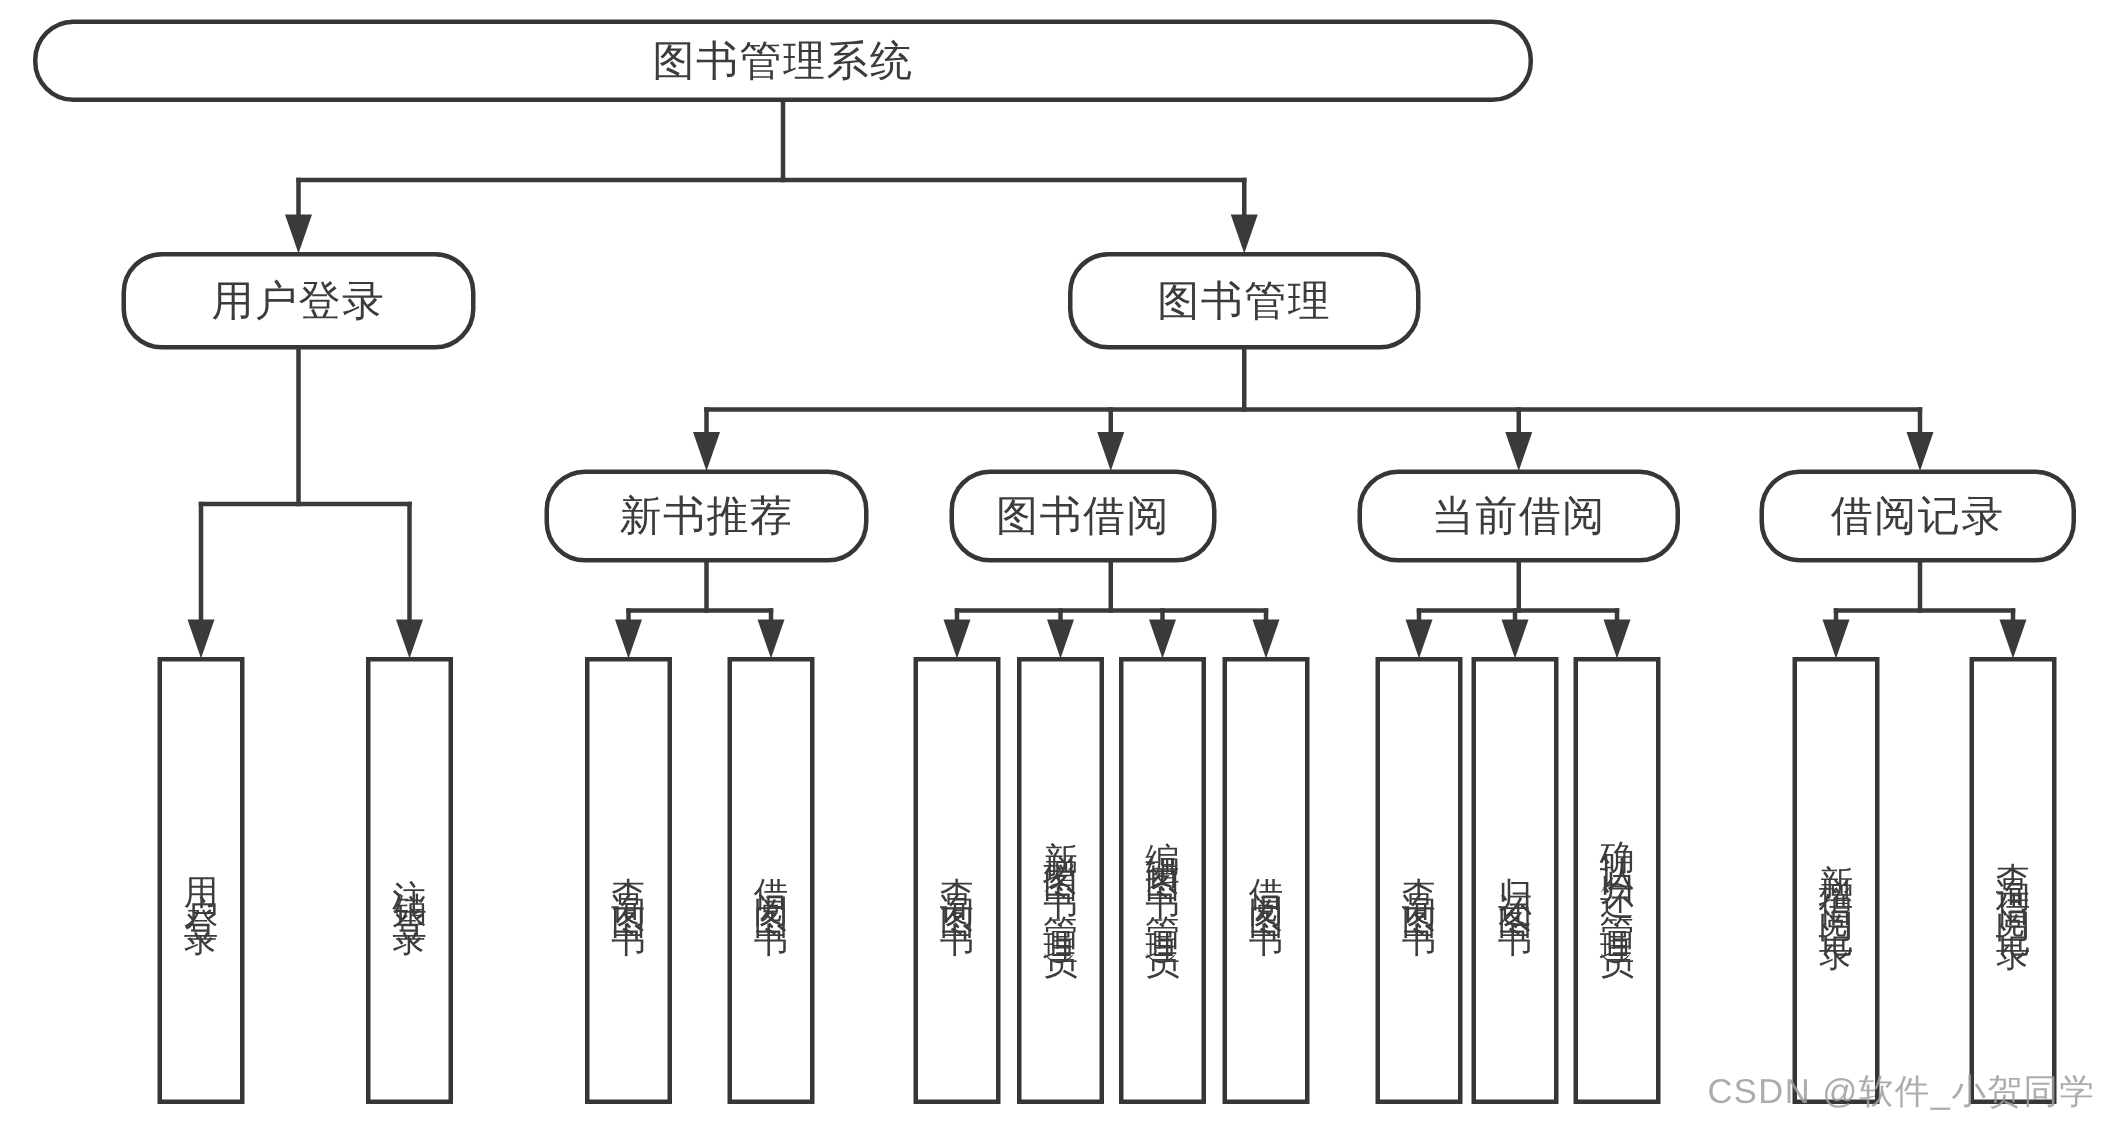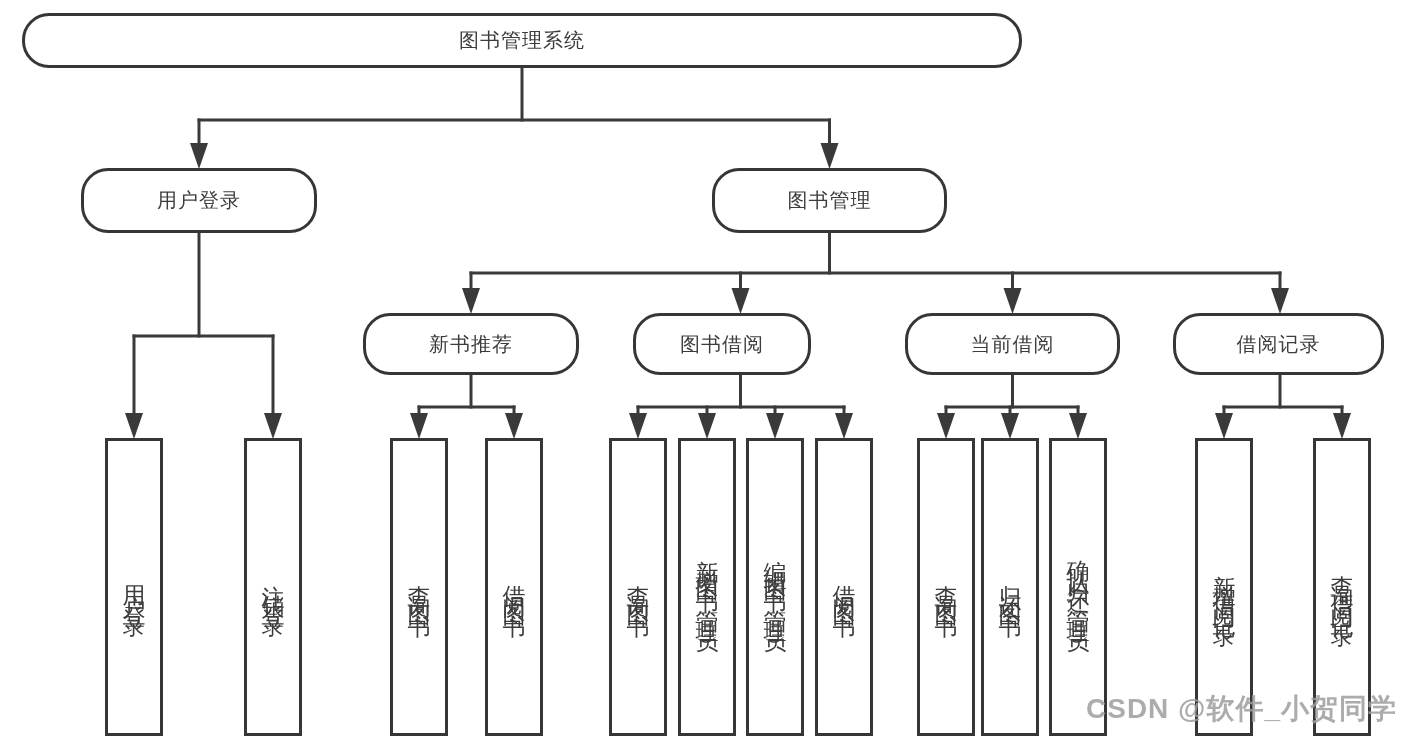--- a/index.html
+++ b/index.html
@@ -27,44 +27,43 @@
     background: #ffffff;
     border: 3px solid #363636;
     color: #3c3c3c;
     display: flex;
     align-items: center;
     justify-content: center;
     z-index: 1;
     text-align: center;
   }
   .node.h {
-    font-size: 20px;
+    font-size: 28px;
     letter-spacing: 1px;
     border-radius: 27px;
   }
   .node.v {
     writing-mode: vertical-rl;
     font-size: 23px;
     letter-spacing: 10px;
     line-height: 1;
   }
   .node .lbl {
     display: block;
     white-space: nowrap;
   }
   .watermark {
     position: absolute;
     right: 8px;
-    bottom: 19px;
+    bottom: 4px;
     z-index: 2;
-    font-size: 28px;
+    font-size: 23px;
     color: rgba(158, 158, 158, 0.85);
     letter-spacing: 1px;
     white-space: nowrap;
-    font-weight: bold;
   }
 </style>
 </head>
 <body>
 
 <div class="stage">
   <svg class="connectors" width="1405" height="747" viewBox="0 0 1405 747">
       <g>
         <line x1="522" y1="68" x2="522" y2="120" stroke="#3a3a3a" stroke-width="3" stroke-linecap="square"></line>
         <line x1="199" y1="120" x2="829.5" y2="120" stroke="#3a3a3a" stroke-width="3" stroke-linecap="square"></line>

